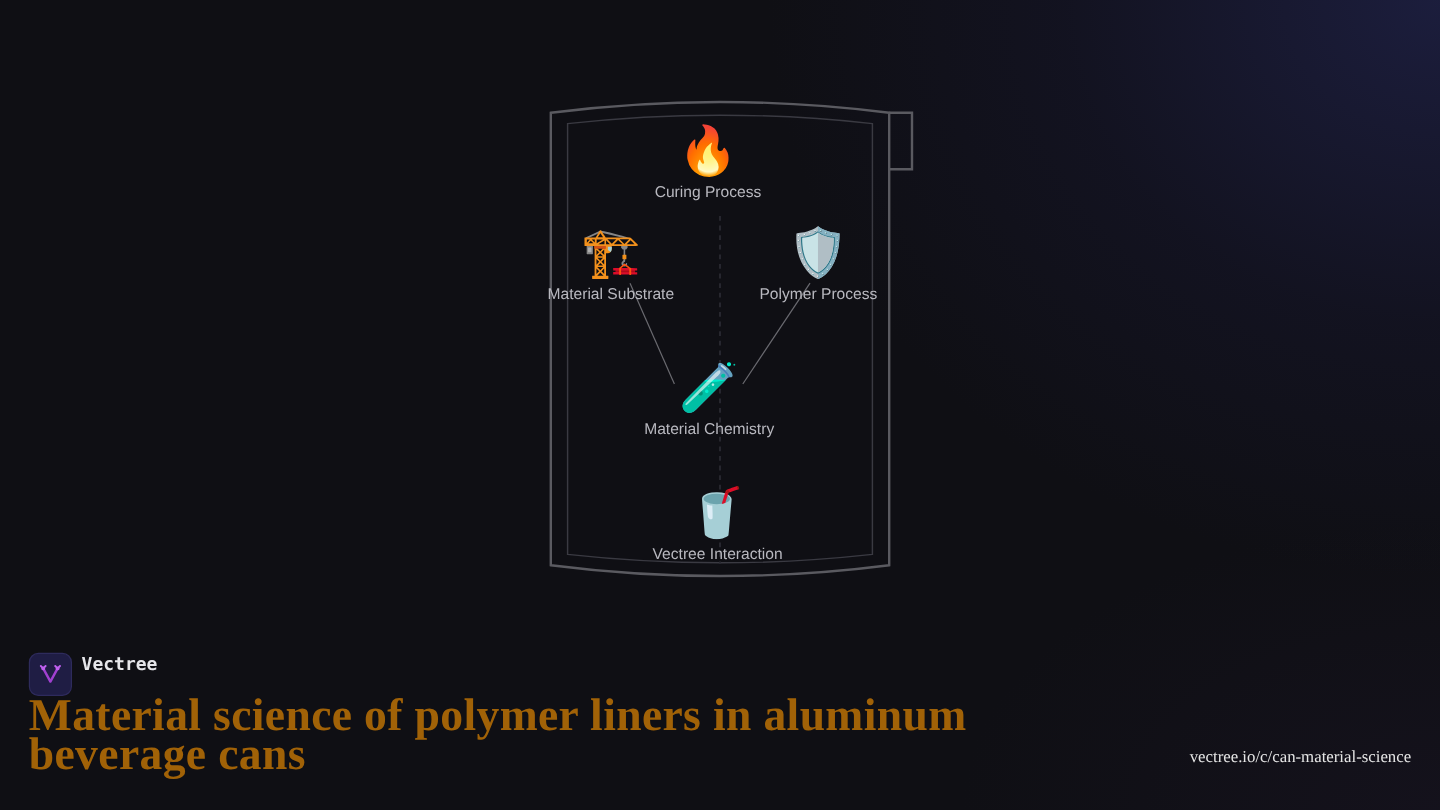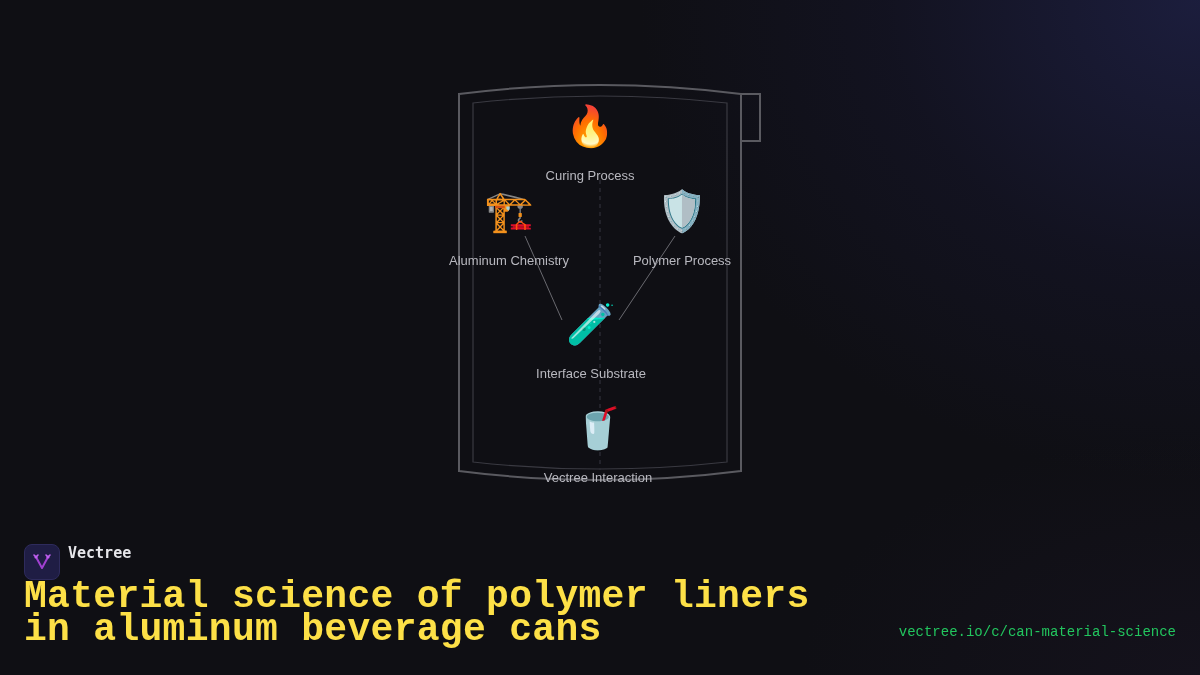--- a/index.html
+++ b/index.html
@@ -20,44 +20,44 @@
     }
     .node {
       position: absolute; text-align: center; transform: translateX(-50%);
       width: 180px;
     }
     .node .emoji {
       font-size: 40px; line-height: 48px; display: block;
       font-family: "DejaVu Sans", sans-serif;
     }
     .node .label {
-      font-size: 13px; color: #b8b8bf; display: block; margin-top: 18px;
+      font-size: 13px; color: #b8b8bf; display: block; margin-top: 2px;
       white-space: nowrap;
     }
     .brand {
       position: absolute; left: 24px; top: 544px; display: flex; align-items: flex-start; gap: 8px;
     }
     .brand-logo {
       width: 34px; height: 34px; border-radius: 8px;
       background: #1f1d44; border: 1px solid #2e2b5c;
       display: flex; align-items: center; justify-content: center;
     }
     .brand-name {
       font-family: "DejaVu Sans Mono", monospace; font-weight: bold;
       color: #e6e6ea; font-size: 15px;
     }
     .title {
       position: absolute; left: 24px; top: 580px; width: 850px; margin: 0;
-      font-family: Liberation Mono, monospace; font-weight: bold;
-      font-size: 38px; line-height: 33px; color: #fde047;
+      font-family: Liberation Serif, serif; font-weight: bold;
+      font-size: 38px; line-height: 33px; color: #a16207;
       letter-spacing: 0.3px;
     }
     .url {
       position: absolute; right: 24px; top: 624px;
-      font-family: Liberation Mono, monospace; font-size: 14px; color: #22c55e;
+      font-family: Liberation Serif, serif; font-size: 14px; color: #e5e5e5;
     }
   </style>
 </head>
 <body>
 
 <div class="bg-glow"></div>
 
 <div class="diagram">
   <svg width="1200" height="675" style="position:absolute;left:0;top:0">
 
@@ -72,29 +72,29 @@
     <line x1="525" y1="236" x2="562" y2="320" stroke="#6a6a70" stroke-width="1"></line>
     <line x1="675" y1="236" x2="619" y2="320" stroke="#6a6a70" stroke-width="1"></line>
   </svg>
 
   <div class="node" style="left:590px;top:102px">
     <span class="emoji">🔥</span>
     <span class="label">Curing Process</span>
   </div>
   <div class="node" style="left:509px;top:187px">
     <span class="emoji">🏗️</span>
-    <span class="label">Aluminum Chemistry</span>
+    <span class="label">Material Substrate</span>
   </div>
   <div class="node" style="left:682px;top:187px">
     <span class="emoji">🛡️</span>
     <span class="label">Polymer Process</span>
   </div>
   <div class="node" style="left:591px;top:300px">
     <span class="emoji">🧪</span>
-    <span class="label">Interface Substrate</span>
+    <span class="label">Material Chemistry</span>
   </div>
   <div class="node" style="left:598px;top:404px">
     <span class="emoji">🥤</span>
     <span class="label">Vectree Interaction</span>
   </div>
 </div>
 
 <div class="brand">
   <div class="brand-logo">
     <svg width="20" height="20" viewBox="0 0 20 20">

